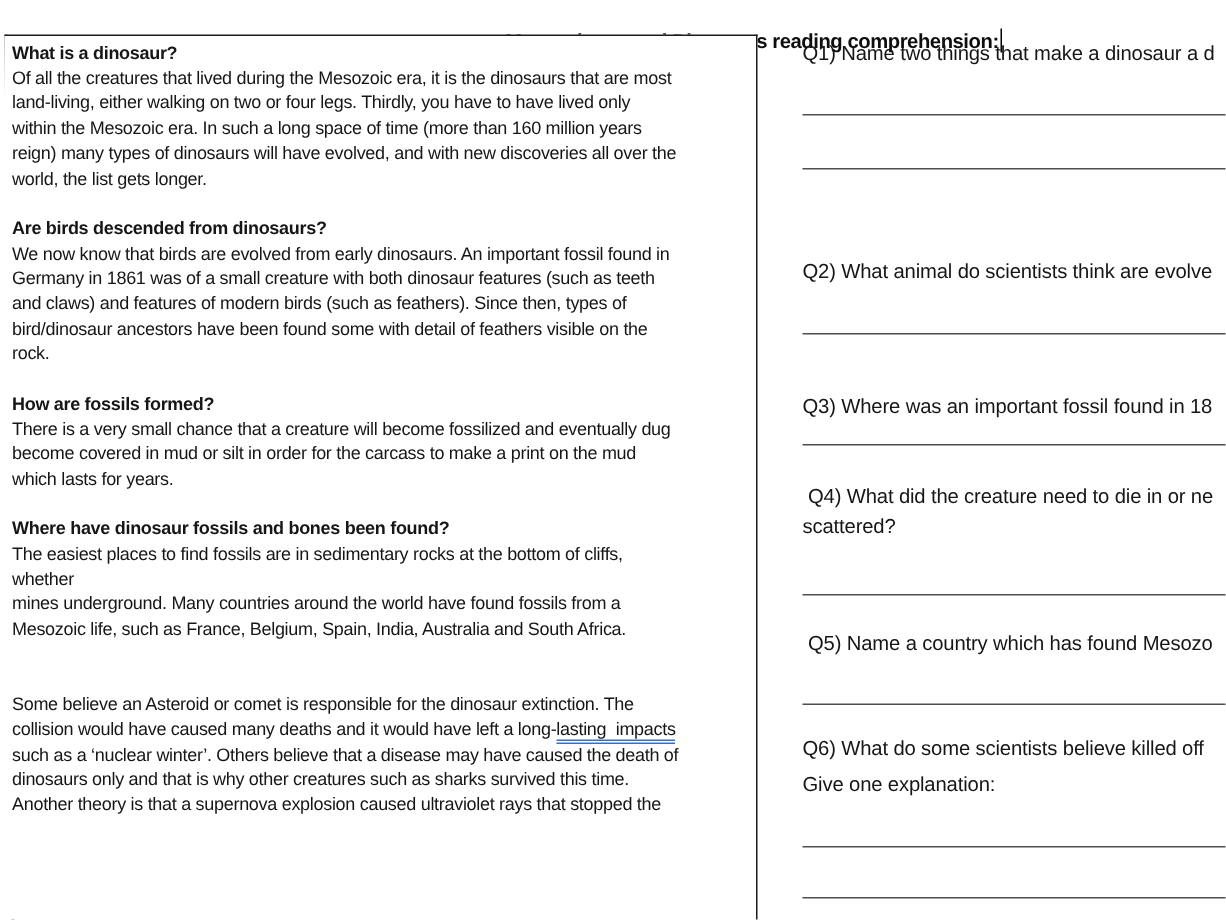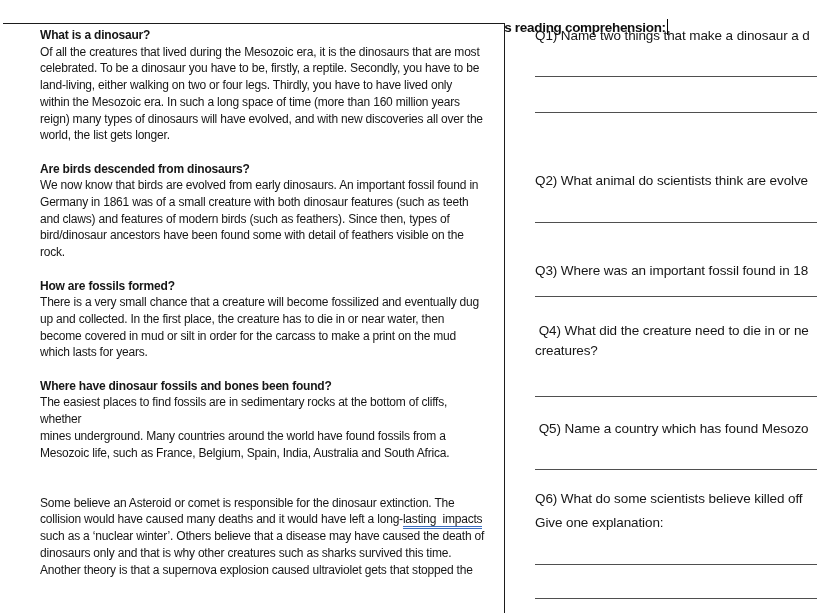--- a/index.html
+++ b/index.html
@@ -50,21 +50,20 @@
     background: #1b1b1b;
     transform: rotate(-0.45deg);
     transform-origin: top center;
   }
   .pline {
     font-size: 12px;
     line-height: 16.7px;
     letter-spacing: -0.2px;
     white-space: pre;
     color: #161616;
-    margin-left: 32px;
   }
   .phead { font-weight: bold; }
   .b { font-weight: normal; }
   .u { border-bottom: 3px double #3a6ec0; }
 
   
   .q {
     position: absolute;
     left: 535px;
     font-size: 13.5px;
@@ -85,66 +84,64 @@
 
 <div class="doc-title">
   <span>Mesozoic era and Dinosaurs reading comprehension:</span><span class="caret"></span>
 </div>
 
 <div class="passage-left-border"></div>
 <div class="passage-box">
   <div>
       <div class="pline phead">What is a dinosaur?</div>
       <div class="pline"><span>Of all the creatures that lived during the Mesozoic era, it is the dinosaurs that are most</span></div>
-      <div class="pline"><span>celebrated. To be a dinosaur you have to be, firstly, a reptile. Secondly, you have to be</span></div>
       <div class="pline"><span>land-living, either walking on two or four legs. Thirdly, you have to have lived only</span></div>
       <div class="pline"><span>within the Mesozoic era. In such a long space of time (more than 160 million years</span></div>
       <div class="pline"><span>reign) many types of dinosaurs will have evolved, and with new discoveries all over the</span></div>
       <div class="pline"><span>world, the list gets longer.</span></div>
       <div class="pline">&nbsp;</div>
       <div class="pline phead">Are birds descended from dinosaurs?</div>
       <div class="pline"><span>We now know that birds are evolved from early dinosaurs. An important fossil found in</span></div>
       <div class="pline"><span>Germany in 1861 was of a small creature with both dinosaur features (such as teeth</span></div>
       <div class="pline"><span>and claws) and features of modern birds (such as feathers). Since then, types of</span></div>
       <div class="pline"><span>bird/dinosaur ancestors have been found some with detail of feathers visible on the</span></div>
       <div class="pline"><span>rock.</span></div>
       <div class="pline">&nbsp;</div>
       <div class="pline phead">How are fossils formed?</div>
       <div class="pline"><span>There is a very small chance that a creature will become fossilized and eventually dug</span></div>
-      <div class="pline"><span>up and collected. In the first place, the creature has to die in or near water, then</span></div>
       <div class="pline"><span>become covered in mud or silt in order for the carcass to make a print on the mud</span></div>
       <div class="pline"><span>which lasts for years.</span></div>
       <div class="pline">&nbsp;</div>
       <div class="pline phead">Where have dinosaur fossils and bones been found?</div>
       <div class="pline"><span>The easiest places to find fossils are in sedimentary rocks at the bottom of cliffs,</span></div>
       <div class="pline"><span>whether</span></div>
       <div class="pline"><span>mines underground. Many countries around the world have found fossils from a</span></div>
       <div class="pline"><span>Mesozoic life, such as France, Belgium, Spain, India, Australia and South Africa.</span></div>
       <div class="pline">&nbsp;</div>
       <div class="pline">&nbsp;</div>
       <div class="pline"><span class="b">Some believe an Asteroid</span><span> or comet is responsible for the dinosaur extinction. The</span></div>
       <div class="pline"><span>collision would have caused many deaths and it would have left a long-</span><span class="u">lasting  impacts</span></div>
       <div class="pline"><span>such as a ‘nuclear winter’. Others believe that a disease may have caused the death of</span></div>
       <div class="pline"><span>dinosaurs only and that is why other creatures such as sharks survived this time.</span></div>
-      <div class="pline"><span class="b">Another theory is that a supernova explosion</span><span> caused ultraviolet gets that stopped the</span></div>
+      <div class="pline"><span class="b">Another theory is that a supernova explosion</span><span> caused ultraviolet rays that stopped the</span></div>
     </div>
 </div>
 
 <div class="q" style="top:28px">Q1) Name two things that make a dinosaur a d</div>
 <div class="ans" style="top:76px"></div>
 <div class="ans" style="top:112px"></div>
 
 <div class="q" style="top:173px">Q2) What animal do scientists think are evolve</div>
 <div class="ans" style="top:222px"></div>
 
 <div class="q" style="top:263px">Q3) Where was an important fossil found in 18</div>
 <div class="ans" style="top:296px"></div>
 
 <div class="q" style="top:323px"> Q4) What did the creature need to die in or ne</div>
-<div class="q" style="top:343px">creatures?</div>
+<div class="q" style="top:343px">scattered?</div>
 <div class="ans" style="top:396px"></div>
 
 <div class="q" style="top:421px"> Q5) Name a country which has found Mesozo</div>
 <div class="ans" style="top:469px"></div>
 
 <div class="q" style="top:491px">Q6) What do some scientists believe killed off </div>
 <div class="q" style="top:515px">Give one explanation:</div>
 <div class="ans" style="top:564px"></div>
 <div class="ans" style="top:598px"></div>
 

